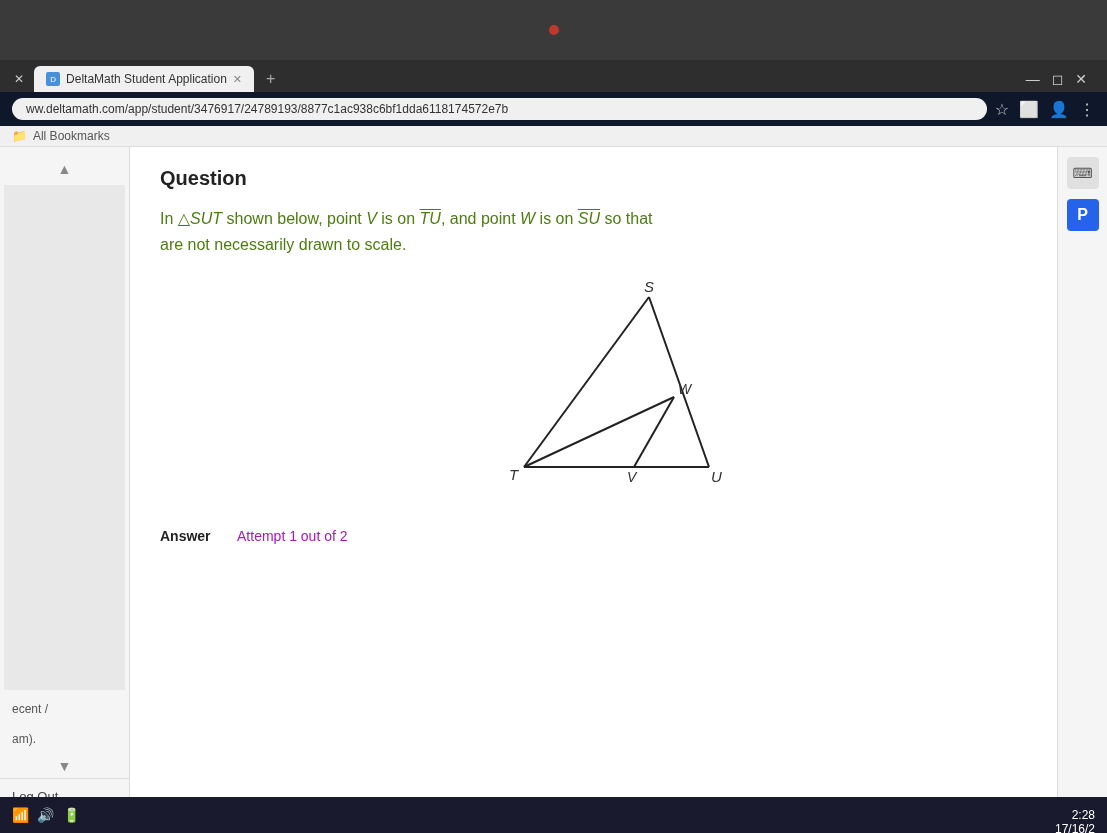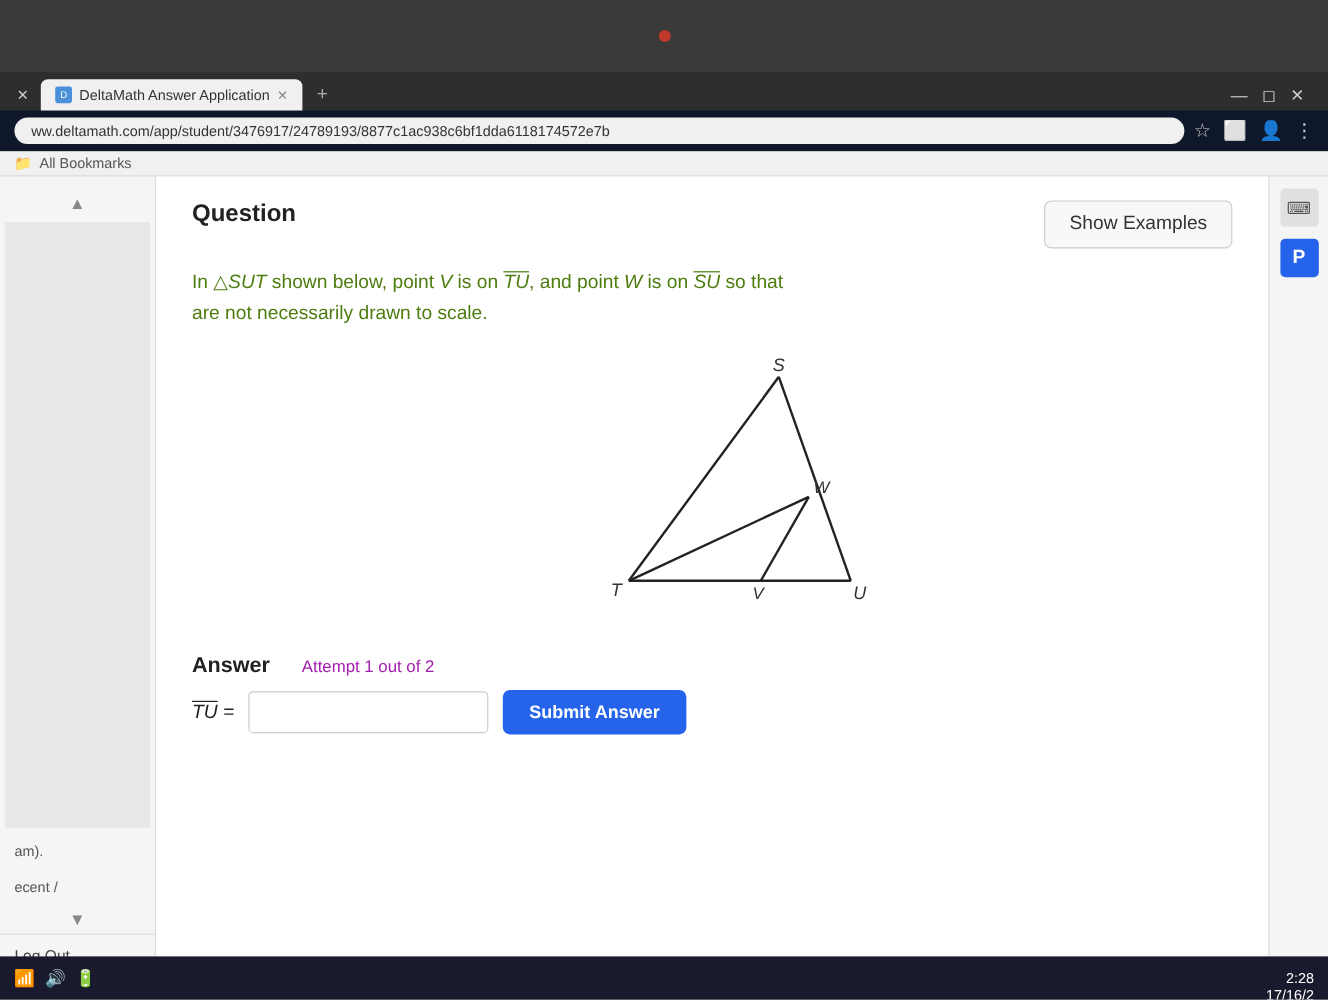--- a/index.html
+++ b/index.html
@@ -200,21 +200,21 @@
     .main-content {
       flex: 1;
       padding: 20px 30px;
       overflow-y: auto;
       background: #fff;
     }
 
     .question-header {
       display: flex;
       justify-content: space-between;
-      align-items: flex-start;
+      align-items: center;
       margin-bottom: 16px;
       gap: 12px;
     }
 
     .question-label {
       font-size: 20px;
       font-weight: bold;
       color: #222;
     }
 
@@ -246,21 +246,21 @@
       width: 280px;
       height: 220px;
     }
 
     
     .answer-section {
       margin-top: 10px;
     }
 
     .answer-label {
-      font-size: 18px;
+      font-size: 14px;
       font-weight: bold;
       color: #222;
       margin-bottom: 4px;
     }
 
     .attempt-text {
       font-size: 14px;
       color: #a21caf;
       font-weight: normal;
       margin-left: 22px;
@@ -385,21 +385,21 @@
 <div class="laptop-top">
   <div class="webcam-dot"></div>
 </div>
 
 <div class="browser-chrome">
 
   <div class="tab-bar">
     <span class="tab-close-btn">✕</span>
     <div class="tab active">
       <span class="tab-favicon">D</span>
-      <span>DeltaMath Answer Application</span>
+      <span>DeltaMath Student Application</span>
       <span class="tab-x">✕</span>
     </div>
     <span class="tab-add">+</span>
     <div class="window-controls">
       <span>—</span>
       <span>◻</span>
       <span>✕</span>
     </div>
   </div>
 
@@ -420,38 +420,35 @@
     <span>All Bookmarks</span>
   </div>
 </div>
 
 <div class="browser-content">
 
   <div class="sidebar">
     <div class="sidebar-scroll-up">▲</div>
     <div class="sidebar-content-area"></div>
     <div class="sidebar-item">
+      <span>ecent /</span>
+    </div>
+    <div class="sidebar-item">
       <span>am).</span>
-    </div>
-    <div class="sidebar-item">
-      <span>ecent /</span>
     </div>
     <div class="sidebar-chevron">▼</div>
     <div class="sidebar-logout">
       <span>Log Out</span>
     </div>
   </div>
 
   <div class="main-content">
 
     <div class="question-header">
       <div class="question-label">Question</div>
-      <button class="show-examples-btn">
-        <span>Show Examples</span>
-      </button>
     </div>
 
     <div class="question-text">
       <p>
         In △<span class="math-sym">SUT</span> shown below, point <span class="math-sym">V</span> is on <span class="math-sym overline">TU</span>, and point <span class="math-sym">W</span> is on <span class="math-sym overline">SU</span> so that
       </p>
       <p>are not necessarily drawn to scale.</p>
     </div>
 
     <div class="diagram-container">
@@ -475,29 +472,20 @@
 
         <text x="173" y="200" font-size="14" font-style="italic" fill="#333">V</text>
       </svg>
     </div>
 
     <div class="answer-section">
       <div>
         <span class="answer-label">Answer</span>
         <span class="attempt-text">Attempt 1 out of 2</span>
       </div>
-      <div class="answer-row">
-        <span class="tu-label">
-          <span class="overline math-sym">TU</span> =
-        </span>
-        <input class="answer-input" type="text" placeholder="" style="">
-        <button class="submit-btn">
-          <span>Submit Answer</span>
-        </button>
-      </div>
     </div>
 
   </div>
 
   <div class="right-panel">
     <div class="right-panel-icon">⌨</div>
     <div class="right-panel-p">P</div>
   </div>
 
 </div>

